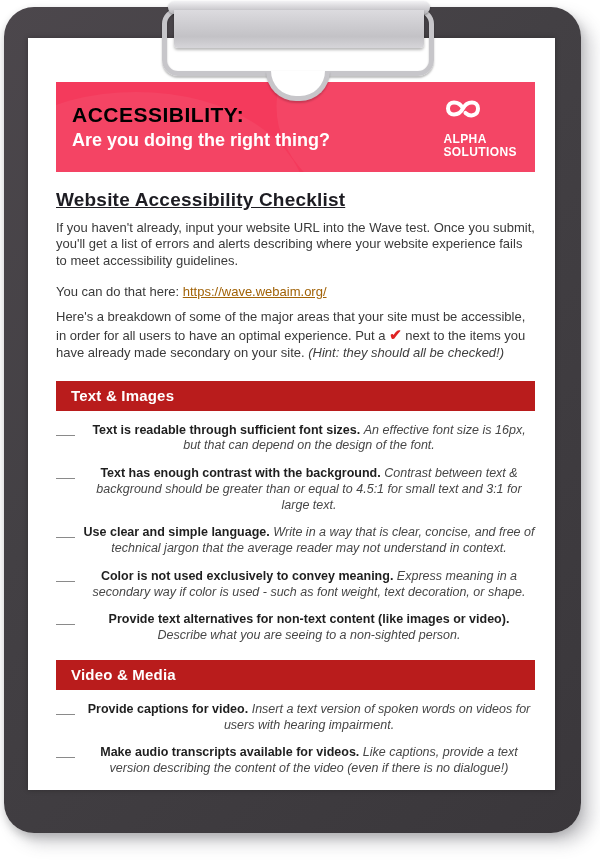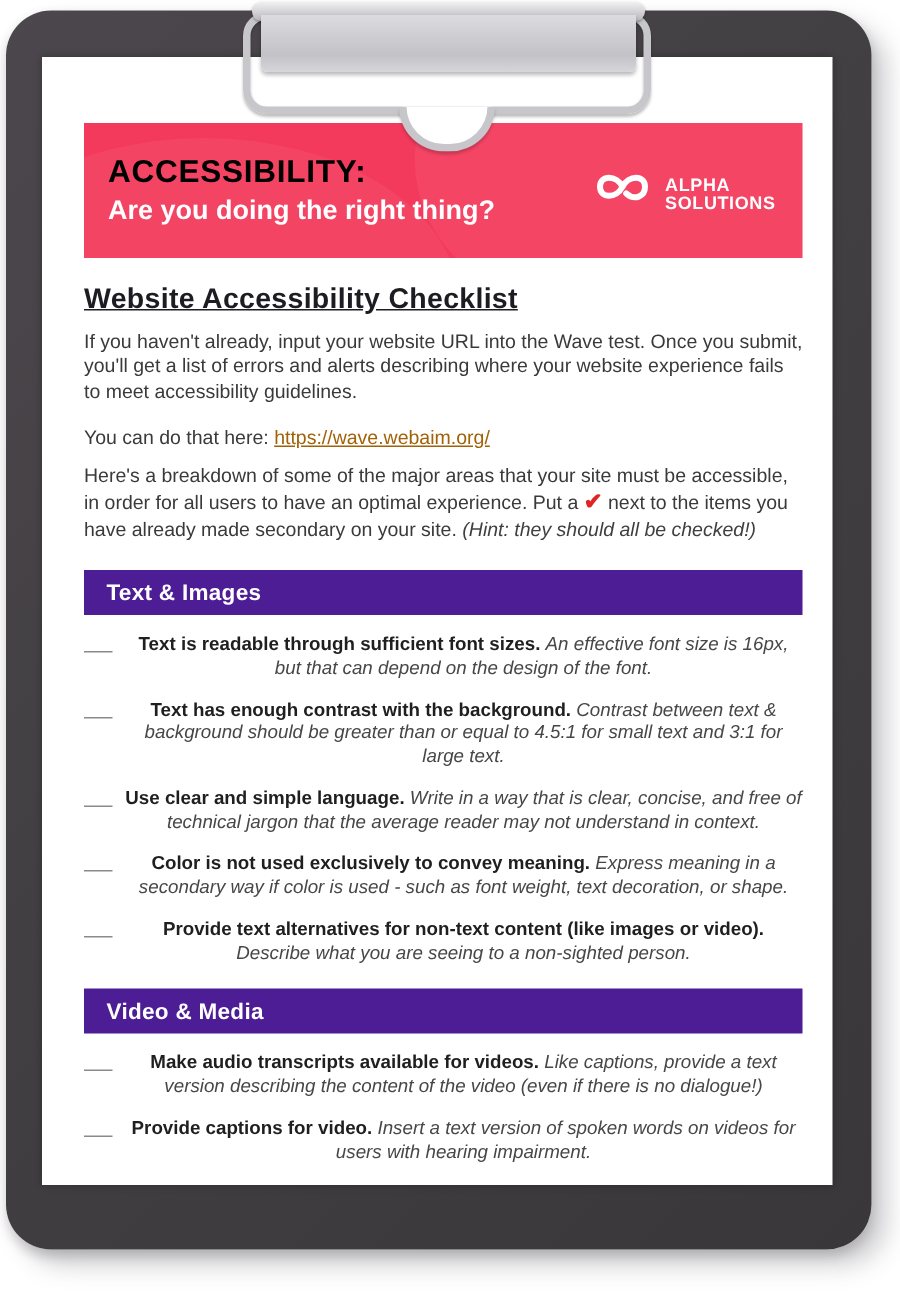--- a/index.html
+++ b/index.html
@@ -33,34 +33,34 @@
     border-radius:50%; background:rgba(255,255,255,0.06); transform:rotate(-12deg);
   }
   .banner::after {
     content:""; position:absolute; left:-90px; bottom:-140px; width:340px; height:220px;
     border-radius:50%; background:rgba(255,255,255,0.05);
   }
   .banner-titles { position:relative; z-index:2; }
   .banner-line1 { font-size:21px; font-weight:800; letter-spacing:0.5px; color:#000000; }
   .banner-line2 { font-size:18px; font-weight:800; color:#ffffff; margin-top:3px; }
   .logo { position:absolute; right:18px; top:50%; transform:translateY(-50%);
-          display:flex; align-items:flex-end; gap:8px; z-index:2; }
+          display:flex; align-items:flex-start; gap:8px; z-index:2;flex-direction:column; }
   .logo-text { color:#ffffff; font-weight:800; font-size:12px; line-height:1.05; letter-spacing:0.4px; }
 
   
   .heading { margin-top:17px; font-size:19px; font-weight:800; color:#1d1c22; letter-spacing:0.2px;text-decoration:underline; }
   .para  { margin-top:9px;  font-size:13px; color:#3a3a3a; line-height:1.25; }
   .link-line { margin-top:15px; font-size:13px; color:#3a3a3a; }
   a.link { color:#a16207; text-decoration:underline; cursor:pointer;margin-top:32px; }
   .para2 { margin-top:10px; font-size:13px; color:#3a3a3a; line-height:1.28; }
   .para2 i { color:#3f3f3f; }
   .check { color:#df2424; font-weight:bold; font-size:15px; }
 
   .section-bar {
-    margin-top:19px; height:30px; background:#4c1d95; color:#ffffff;
+    margin-top:19px; height:30px; background:#b91c1c; color:#ffffff;
     display:flex; align-items:center; padding-left:15px;
     font-size:15px; font-weight:800; letter-spacing:0.2px;
   }
   .section-bar.second { margin-top:16px; }
 
   .item { display:flex; margin-top:12px; font-size:12.5px; }
   .item .blank { width:19px; height:13px; border-bottom:1.5px solid #8a8a8a; margin-right:8px; flex:none; }
   .item .itext { line-height:1.26;text-align:center; }
   .item b { color:#1f1f1f; }
   .item i { color:#474747; }
@@ -174,30 +174,30 @@
           <b>Provide text alternatives for non-text content (like images or video).</b>
           <i>Describe what you are seeing to a non-sighted person.</i>
         </div>
       </div>
 
       <div class="section-bar second">Video &amp; Media</div>
 
       <div class="item">
         <span class="blank"></span>
         <div class="itext">
+          <b>Provide captions for video.</b>
+          <i>Insert a text version of spoken words on videos for users with hearing impairment.</i>
+        </div>
+      </div>
+
+      <div class="item">
+        <span class="blank"></span>
+        <div class="itext">
           <b>Make audio transcripts available for videos.</b>
           <i>Like captions, provide a text version describing the content of the video (even if there is no dialogue!)</i>
-        </div>
-      </div>
-
-      <div class="item">
-        <span class="blank"></span>
-        <div class="itext">
-          <b>Provide captions for video.</b>
-          <i>Insert a text version of spoken words on videos for users with hearing impairment.</i>
         </div>
       </div>
 
     </div>
   </div>
 
   <div class="clip-wire"></div>
   <div class="clip-roll"></div>
   <div class="clip-plate"></div>
   <div class="clip-notch"></div>

